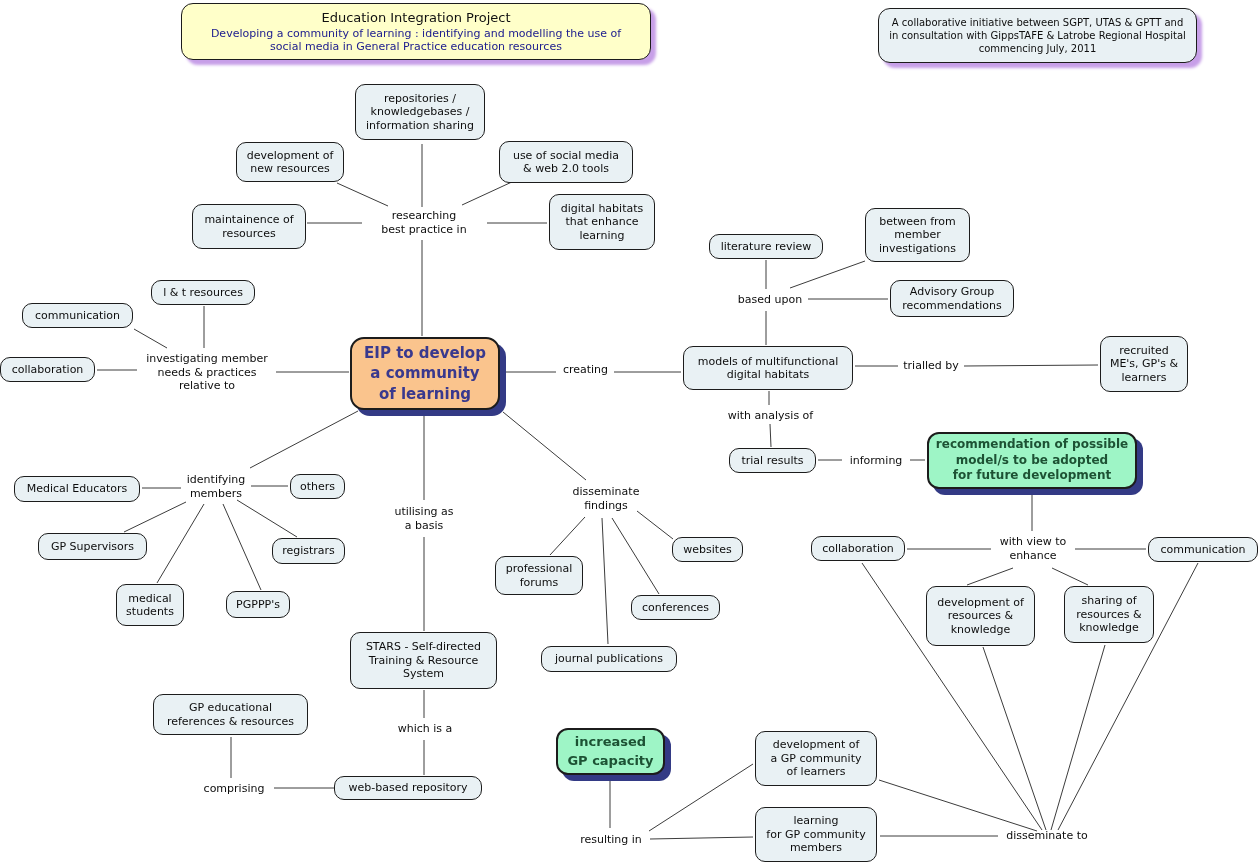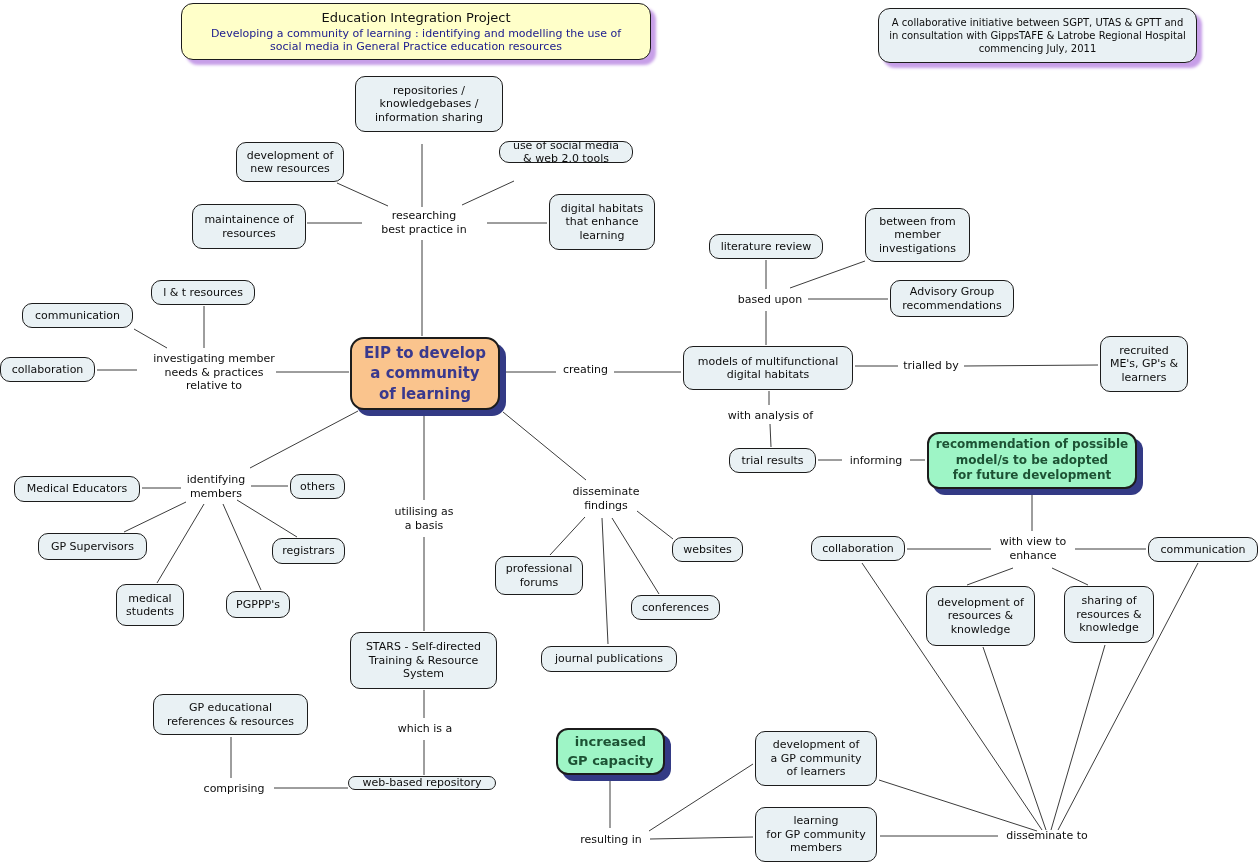--- a/index.html
+++ b/index.html
@@ -132,26 +132,26 @@
   <div class="node green small" style="left:927px;top:432px;width:210px;height:57px">recommendation of possible
 model/s to be adopted
 for future development</div>
 
   <div class="node orange" style="left:350px;top:337px;width:150px;height:73px">EIP to develop
 a community
 of learning</div>
   <div class="node green big" style="left:556px;top:719px;width:109px;height:47px">increased
 GP capacity</div>
 
-  <div class="node" style="left:355px;top:76px;width:148px;height:56px">repositories /
+  <div class="node" style="left:355px;top:84px;width:130px;height:56px">repositories /
 knowledgebases /
 information sharing</div>
   <div class="node" style="left:236px;top:142px;width:108px;height:40px">development of
 new resources</div>
-  <div class="node" style="left:499px;top:141px;width:134px;height:22px">use of social media
+  <div class="node" style="left:499px;top:141px;width:134px;height:42px">use of social media
 &amp; web 2.0 tools</div>
   <div class="node" style="left:192px;top:204px;width:114px;height:45px">maintainence of
 resources</div>
   <div class="node" style="left:549px;top:194px;width:106px;height:56px">digital habitats
 that enhance
 learning</div>
 
   <div class="node" style="left:151px;top:280px;width:104px;height:25px">l &amp; t resources</div>
   <div class="node" style="left:22px;top:303px;width:111px;height:25px">communication</div>
   <div class="node" style="left:0px;top:357px;width:95px;height:25px">collaboration</div>
@@ -162,21 +162,21 @@
   <div class="node" style="left:272px;top:538px;width:73px;height:26px">registrars</div>
   <div class="node" style="left:116px;top:584px;width:68px;height:42px">medical
 students</div>
   <div class="node" style="left:226px;top:591px;width:64px;height:27px">PGPPP's</div>
 
   <div class="node" style="left:153px;top:694px;width:155px;height:41px">GP educational
 references &amp; resources</div>
   <div class="node" style="left:350px;top:632px;width:147px;height:57px">STARS - Self-directed
 Training &amp; Resource
 System</div>
-  <div class="node" style="left:348px;top:776px;width:148px;height:14px">web-based repository</div>
+  <div class="node" style="left:334px;top:776px;width:148px;height:24px">web-based repository</div>
 
   <div class="node" style="left:709px;top:234px;width:114px;height:25px">literature review</div>
   <div class="node" style="left:865px;top:208px;width:105px;height:54px">between from
 member
 investigations</div>
   <div class="node" style="left:890px;top:280px;width:124px;height:37px">Advisory Group
 recommendations</div>
   <div class="node" style="left:683px;top:346px;width:170px;height:44px">models of multifunctional
 digital habitats</div>
   <div class="node" style="left:1100px;top:336px;width:88px;height:56px">recruited
@@ -201,21 +201,21 @@
 
   <div class="node" style="left:755px;top:731px;width:122px;height:55px">development  of
 a GP community
 of learners</div>
   <div class="node" style="left:755px;top:807px;width:122px;height:55px">learning
 for GP community
 members</div>
 
   <div class="label" style="left:364px;top:208px;width:120px;height:30px">researching
 best practice in</div>
-  <div class="label" style="left:147px;top:350px;width:134px;height:45px">investigating member
+  <div class="label" style="left:140px;top:350px;width:134px;height:45px">investigating member
 needs &amp; practices
 relative to</div>
   <div class="label" style="left:183px;top:471px;width:66px;height:31px">identifying
 members</div>
   <div class="label" style="left:392px;top:503px;width:64px;height:31px">utilising as
 a basis</div>
   <div class="label" style="left:394px;top:721px;width:62px;height:16px">which is a</div>
   <div class="label" style="left:197px;top:781px;width:74px;height:16px">comprising</div>
   <div class="label" style="left:560px;top:361px;width:51px;height:18px">creating</div>
   <div class="label" style="left:735px;top:291px;width:70px;height:17px">based upon</div>

